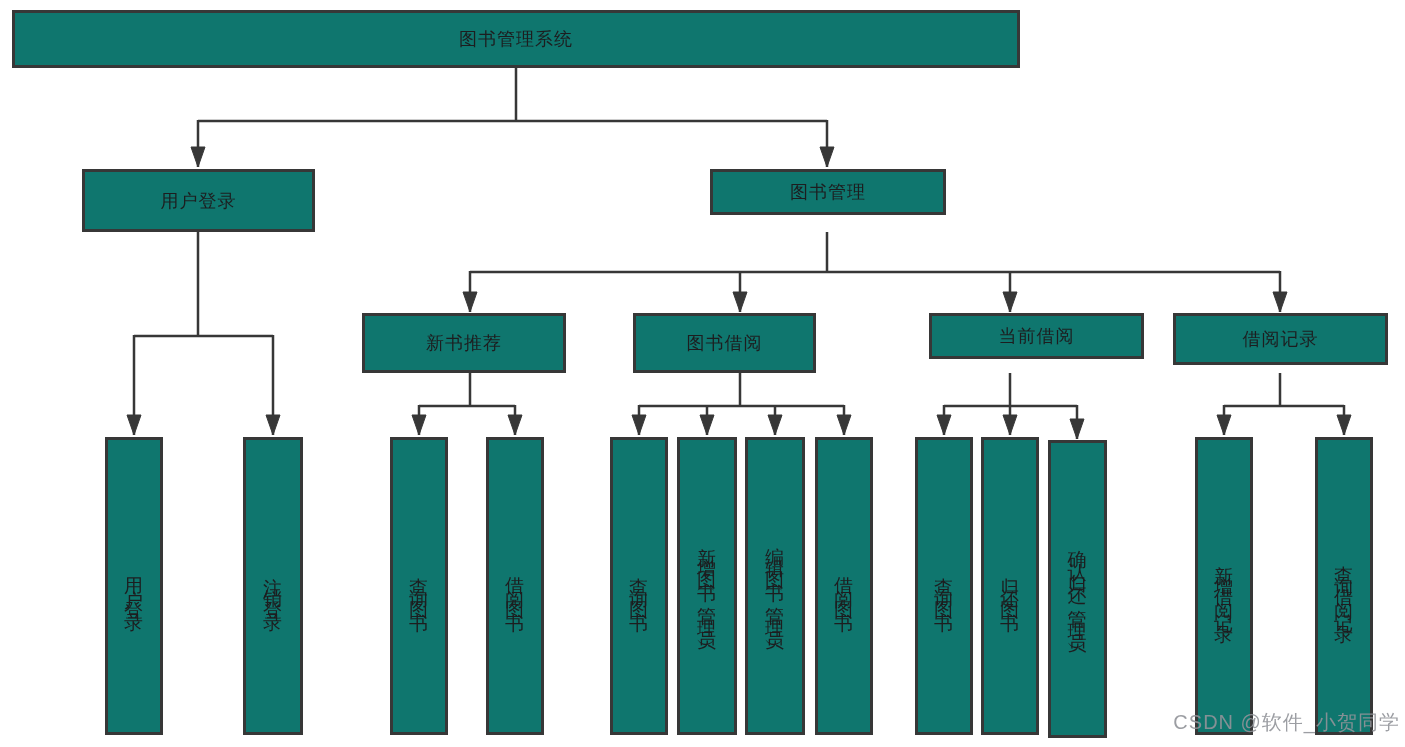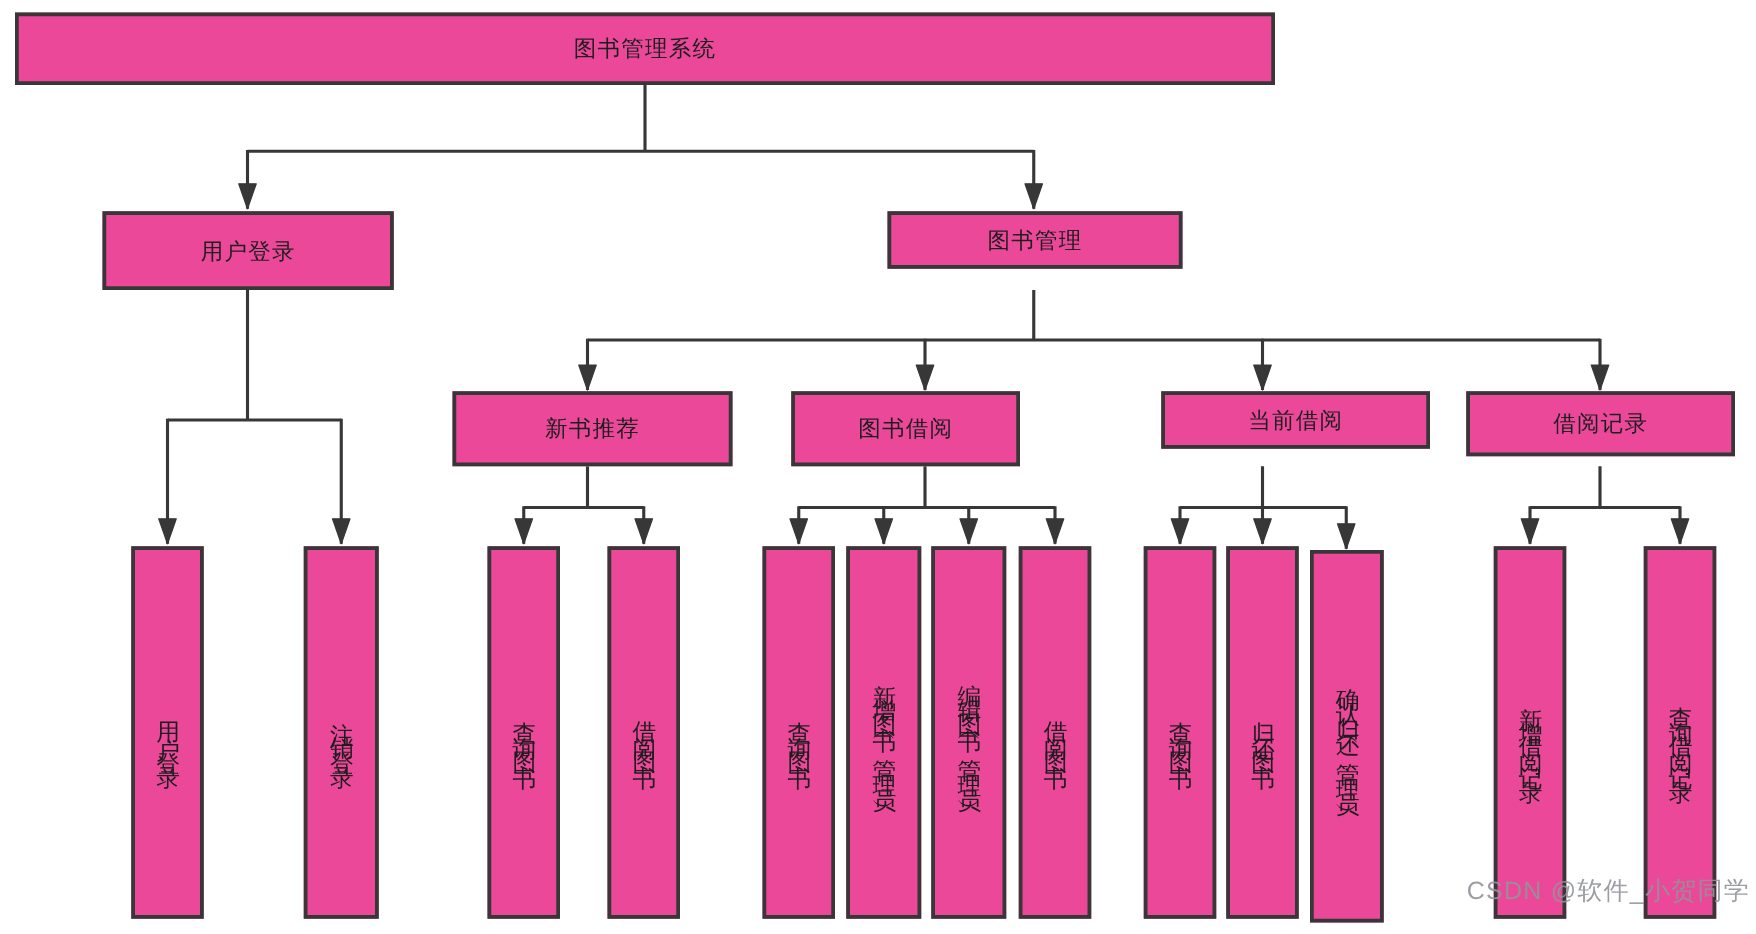--- a/index.html
+++ b/index.html
@@ -2,30 +2,30 @@
 <html><head>
 <meta charset="utf-8">
 <style>
   html,body{margin:0;padding:0;background:#ffffff;}
   .canvas{
     position:relative;width:1405px;height:747px;background:#ffffff;overflow:hidden;
     font-family:"Liberation Sans",sans-serif;color:#1d1d1f;
   }
   .wires{position:absolute;left:0;top:0;width:1405px;height:747px;}
   .node{
-    position:absolute;box-sizing:border-box;border:3px solid #373737;background:#ec4899;
+    position:absolute;box-sizing:border-box;border:3px solid #373737;background:#0f766e;
     display:flex;align-items:center;justify-content:center;
   }
   .hbox{font-size:18px;letter-spacing:1px;white-space:nowrap;}
   .vtext{
     writing-mode:vertical-rl;text-orientation:mixed;
     font-size:19px;letter-spacing:12px;line-height:1;white-space:nowrap;
   }
   .watermark{
-    position:absolute;right:5px;bottom:21px;z-index:5;
+    position:absolute;right:5px;bottom:11px;z-index:5;
     font-size:20px;color:rgba(145,148,153,0.9);letter-spacing:1px;white-space:nowrap;
   }
 </style>
 </head>
 <body>
 
 <div class="canvas">
 
   <svg class="wires" viewBox="0 0 1405 747" aria-hidden="true">
     <defs>
@@ -74,21 +74,21 @@
     <span>图书管理系统</span>
   </div>
 
   <div class="node hbox" style="left:82px;top:169px;width:233px;height:63px">
     <span>用户登录</span>
   </div>
   <div class="node hbox" style="left:710px;top:169px;width:236px;height:46px">
     <span>图书管理</span>
   </div>
 
-  <div class="node hbox" style="left:362px;top:313px;width:224px;height:60px">
+  <div class="node hbox" style="left:362px;top:313px;width:204px;height:60px">
     <span>新书推荐</span>
   </div>
   <div class="node hbox" style="left:633px;top:313px;width:183px;height:60px">
     <span>图书借阅</span>
   </div>
   <div class="node hbox" style="left:929px;top:313px;width:215px;height:46px">
     <span>当前借阅</span>
   </div>
   <div class="node hbox" style="left:1173px;top:313px;width:215px;height:52px">
     <span>借阅记录</span>

